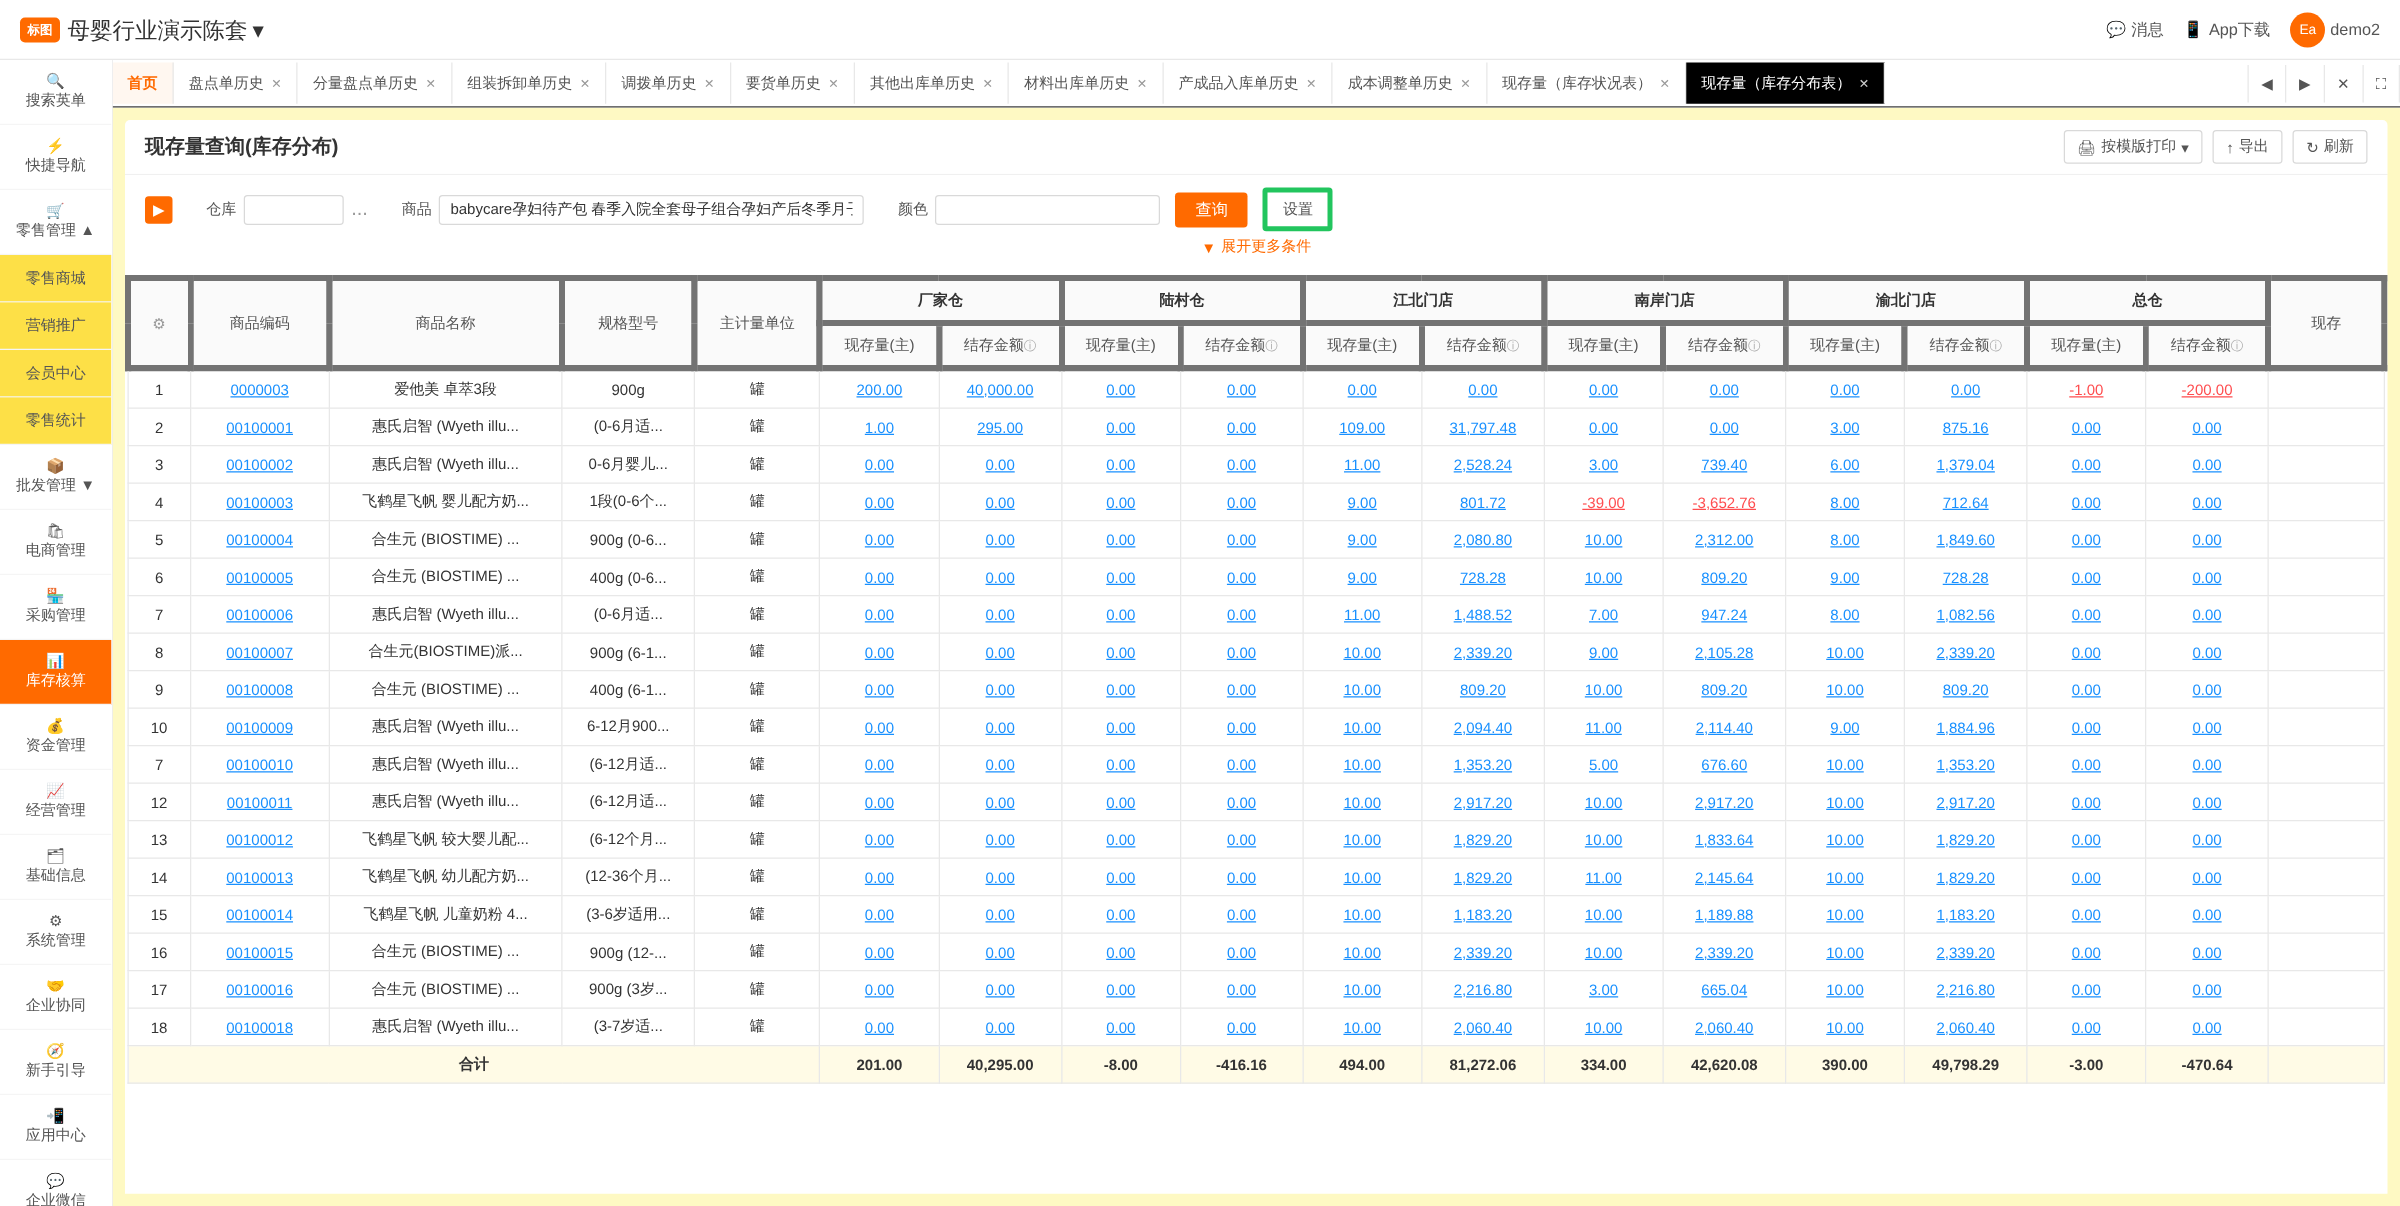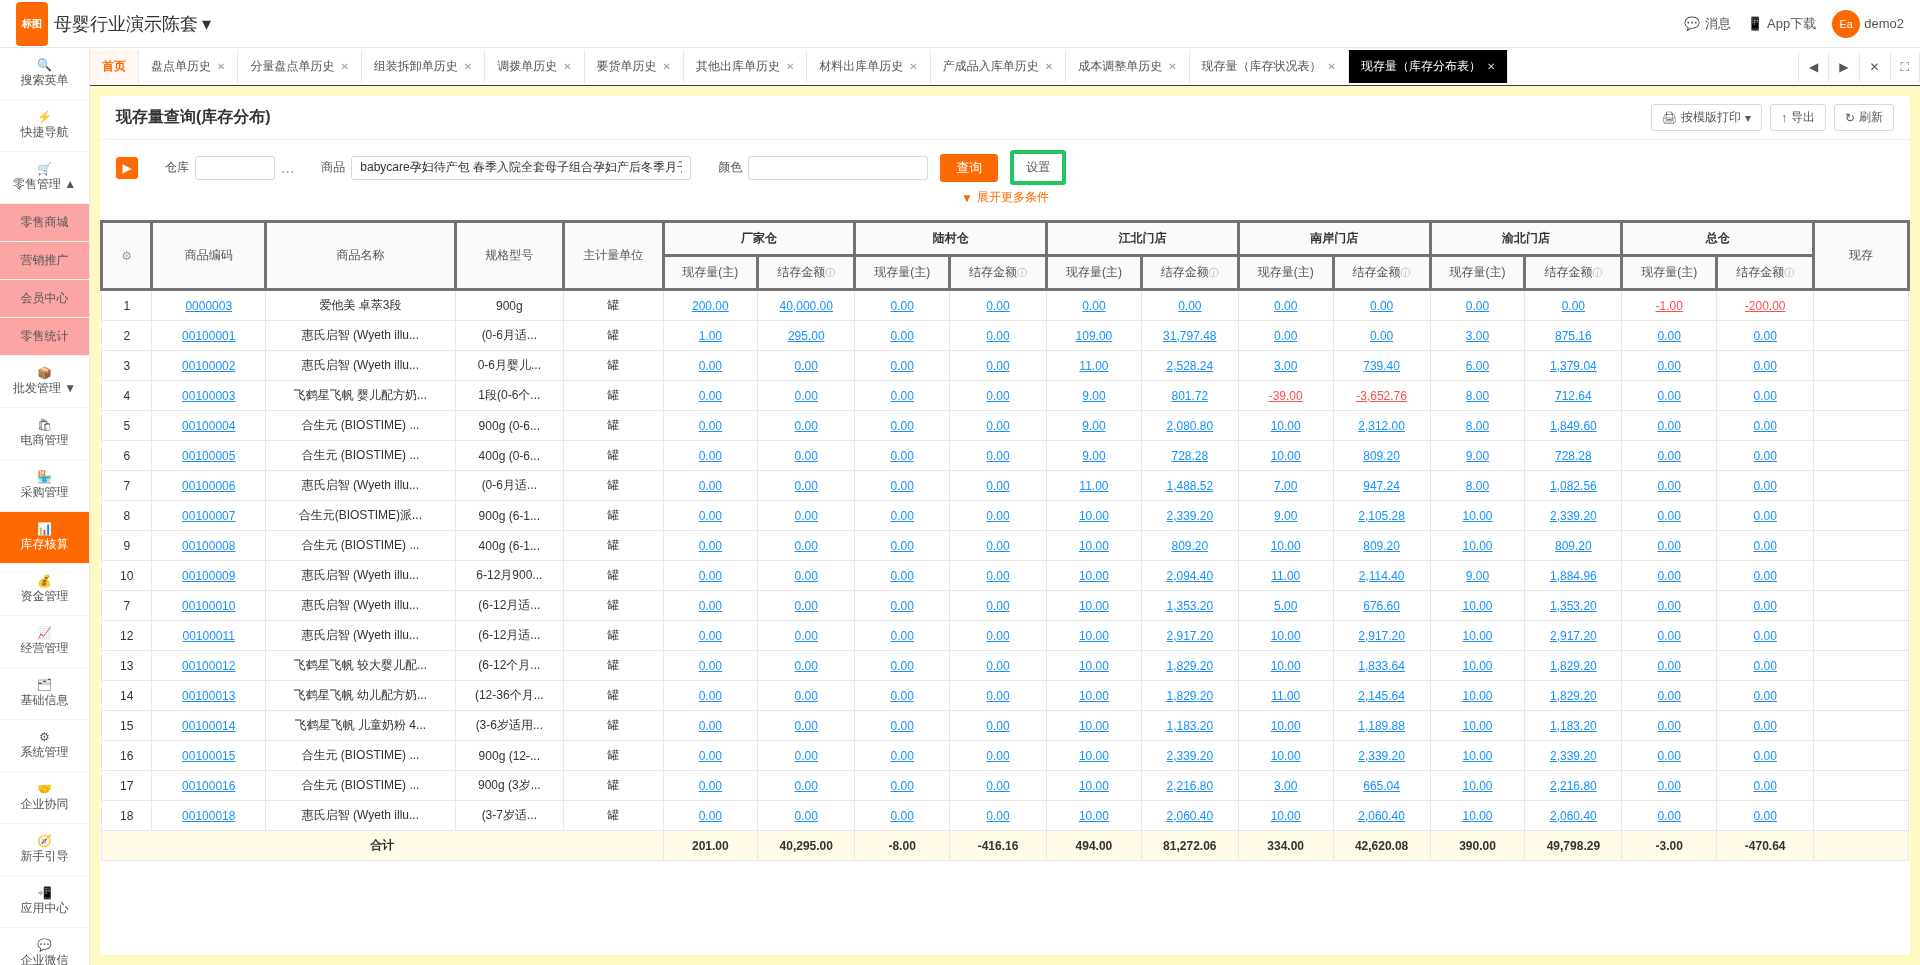--- a/index.html
+++ b/index.html
@@ -13,21 +13,21 @@
       align-items: center;
       justify-content: space-between;
       padding: 0 16px;
       border-bottom: 1px solid #e8e8e8;
       position: fixed;
       top: 0; left: 0; right: 0;
       z-index: 100;
     }
     .top-bar-left { display: flex; align-items: center; gap: 8px; }
     .logo-area { display: flex; align-items: center; gap: 6px; }
-    .logo-icon { width: 32px; height: 44px; background: #ff6a00; border-radius: 4px; display: flex; align-items: center; justify-content: center; color: #fff; font-size: 10px; font-weight: bold; }
+    .logo-icon { width: 32px; height: 20px; background: #ff6a00; border-radius: 4px; display: flex; align-items: center; justify-content: center; color: #fff; font-size: 10px; font-weight: bold; }
     .company-name { font-size: 18px; color: #333; display: flex; align-items: center; gap: 4px; cursor: pointer; }
     .top-bar-right { display: flex; align-items: center; gap: 16px; font-size: 13px; color: #555; }
     .top-bar-right span { cursor: pointer; display: flex; align-items: center; gap: 4px; }
     .avatar { width: 28px; height: 28px; border-radius: 50%; background: #ff6a00; display: flex; align-items: center; justify-content: center; color: #fff; font-size: 11px; }
 
     
     .sidebar {
       position: fixed;
       top: 48px; left: 0; bottom: 0;
       width: 90px;
@@ -38,21 +38,21 @@
     }
     .sidebar-item {
       padding: 10px 4px;
       text-align: center;
       cursor: pointer;
       color: #555;
       font-size: 12px;
       border-bottom: 1px solid #f5f5f5;
     }
     .sidebar-item.active { background: #ff6a00; color: #fff; }
-    .sidebar-sub { background: #fca5a5; }
+    .sidebar-sub { background: #fde047; }
 
     
     .main-container {
       margin-top: 48px;
       margin-left: 90px;
       display: flex;
       flex-direction: column;
       height: calc(100vh - 48px);
       overflow: hidden;
     }
@@ -157,21 +157,21 @@
       overflow: auto;
       background: #fff;
     }
     .data-table {
       width: 100%;
       border-collapse: collapse;
       font-size: 12px;
     }
     .data-table thead tr { background: #fafafa; position: sticky; top: 0; z-index: 10; }
     .data-table th {
-      border: 3px solid #737373;
+      border: 5px solid #737373;
       padding: 7px 8px;
       text-align: center;
       font-weight: normal;
       color: #555;
       white-space: nowrap;
       background: #fafafa;
     }
     .data-table td {
       border: 1px solid #e8e8e8;
       padding: 6px 8px;

